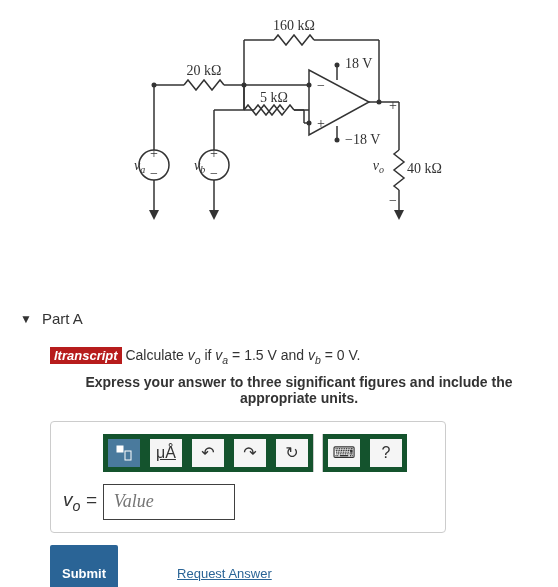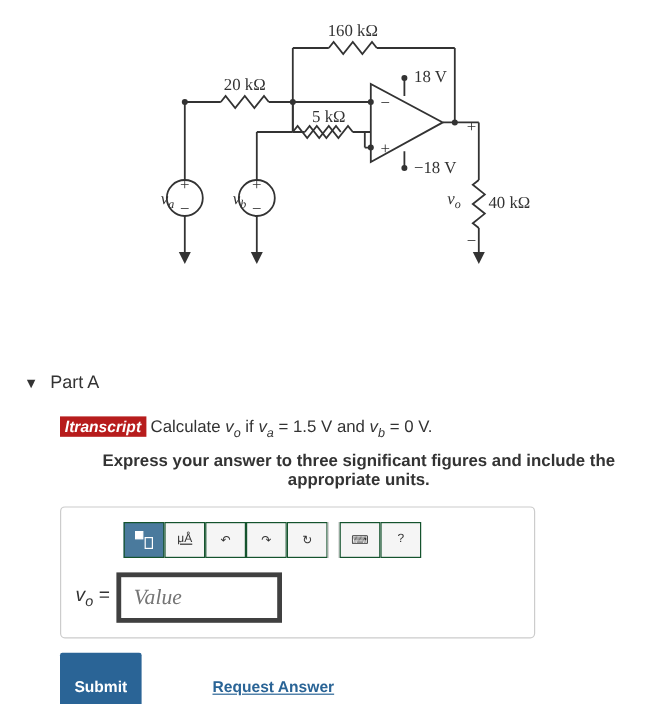--- a/index.html
+++ b/index.html
@@ -64,42 +64,42 @@
     }
     .toolbar {
       display: flex;
       gap: 0;
       margin-left: 40px;
       margin-bottom: 12px;
     }
     .tool-btn {
       width: 32px;
       height: 28px;
-      border: 1px solid #14532d;
+      border: 5px solid #14532d;
       background: #f5f5f5;
       display: flex;
       align-items: center;
       justify-content: center;
-      font-size: 10px;
+      font-size: 16px;
     }
     .tool-btn.first {
       background: #4a7a9d;
       color: white;
     }
     .input-row {
       display: flex;
       align-items: center;
       gap: 6px;
     }
     .vo-label {
       font-style: italic;
-      font-size: 16px;
+      font-size: 19px;
     }
     .val-input, .unit-input {
-      border: 4px solid #404040;
+      border: 1px solid #404040;
       height: 34px;
       font-size: 18px;
       font-style: italic;
       font-family: Georgia, serif;
       color: #888;
       padding: 0 10px;
       background: white;
     }
     .val-input { width: 110px; }
     .unit-input { width: 100px; }
@@ -114,21 +114,21 @@
       border: none;
       padding: 21px 12px;
       font-weight: bold;
       font-size: 13px;
       border-radius: 2px;
     }
     .request-link {
       color: #2a6496;
       text-decoration: underline;
       font-size: 13px;
-      font-weight: bold;
+      font-weight: normal;
       padding-left: 44px;
     }
     .sub { font-size: 0.75em; vertical-align: sub; }
   </style>
 </head>
 <body>
 
 <div class="circuit-area">
   <svg class="circuit-svg" width="360" height="230" viewBox="0 0 360 230">
     <style>

